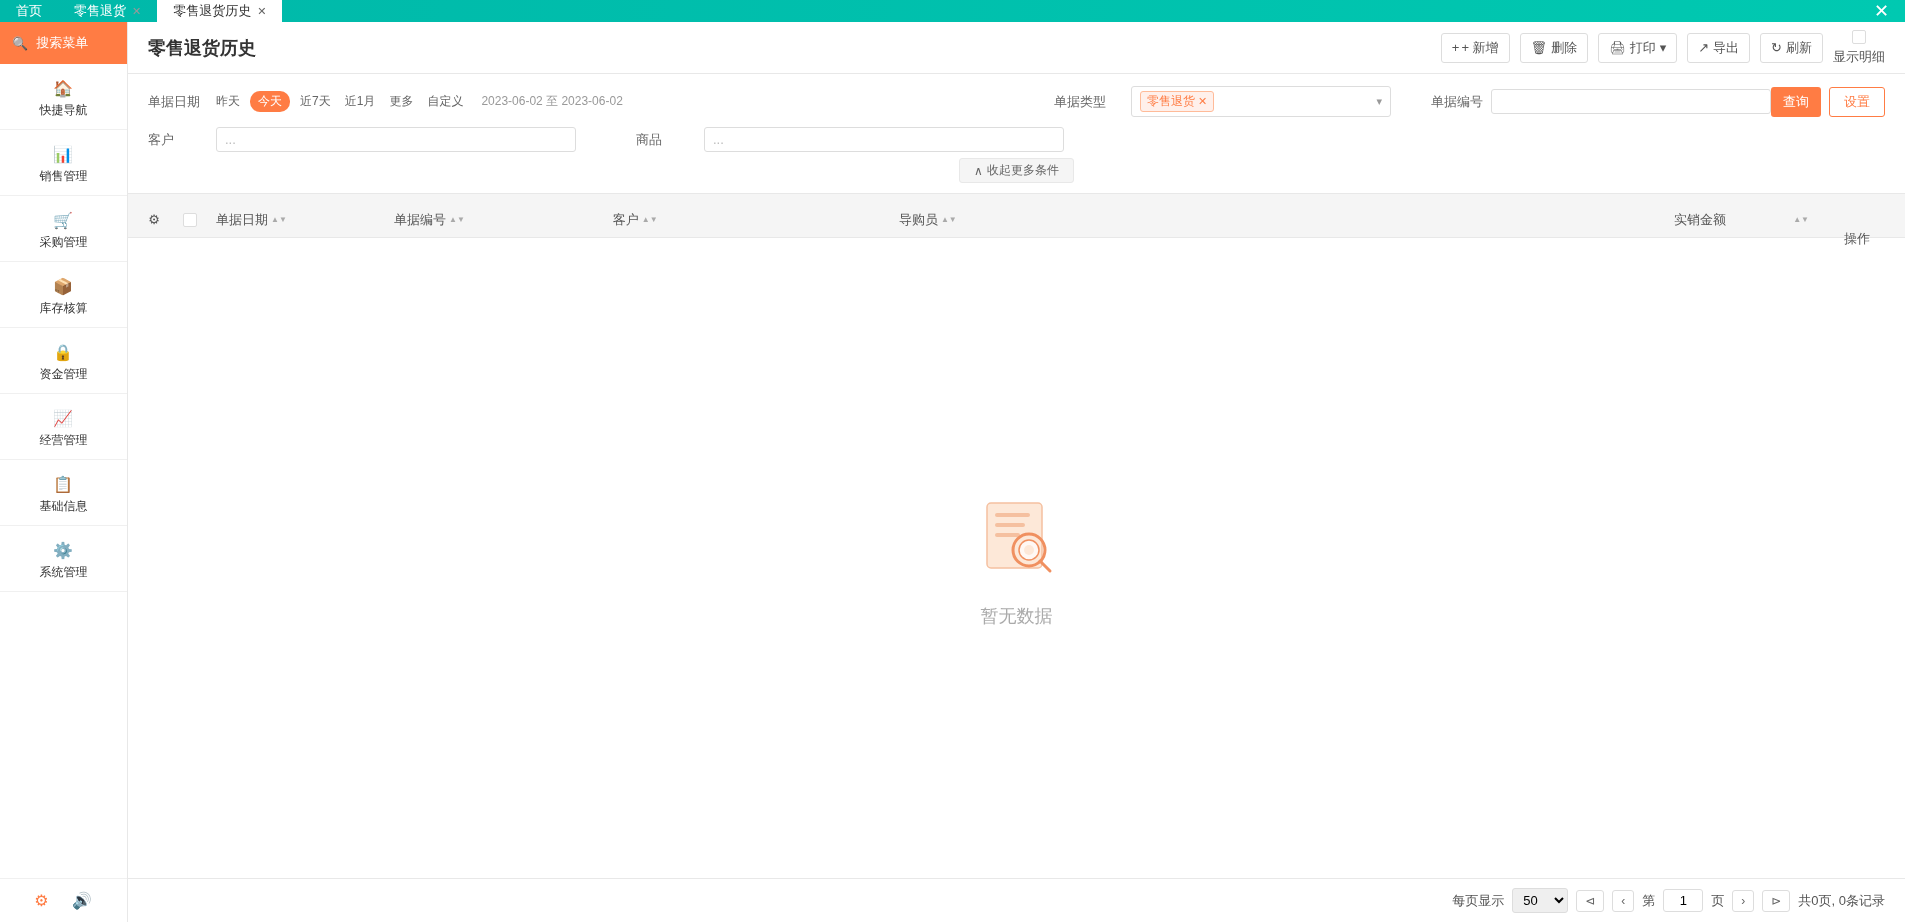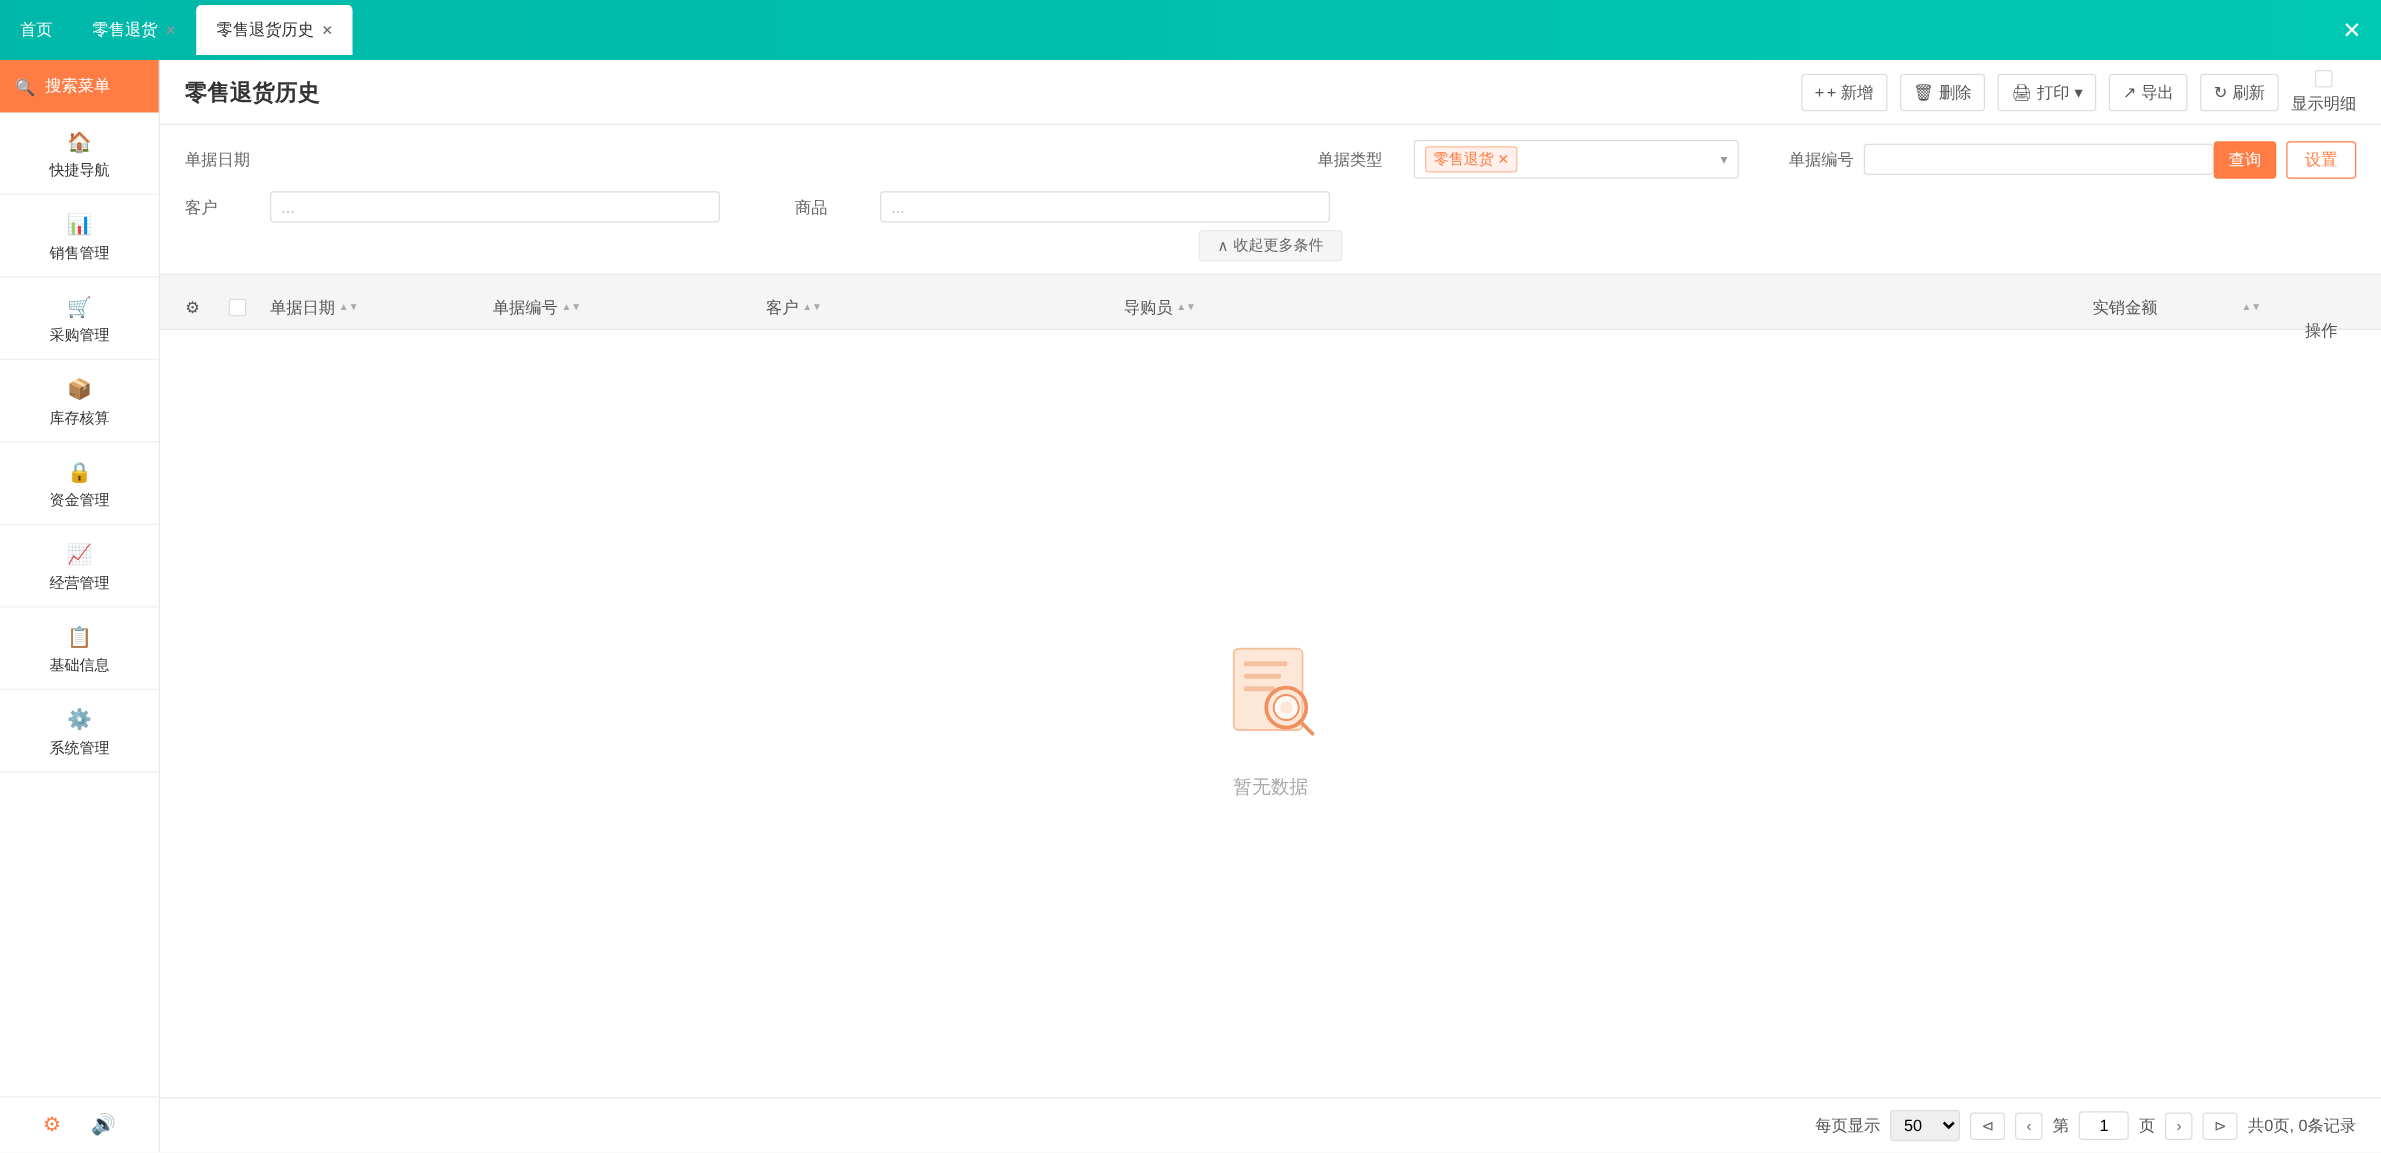--- a/index.html
+++ b/index.html
@@ -1,20 +1,20 @@
 <!DOCTYPE html>
 <html><head>
   <meta charset="utf-8">
   <style>
     * { box-sizing: border-box; margin: 0; padding: 0; font-family: 'Microsoft YaHei', Arial, sans-serif; }
     body { width: 1905px; height: 922px; overflow: hidden; background: #f5f5f5; display: flex; flex-direction: column; }
 
     
     .top-bar {
-      height: 48px;
+      height: 22px;
       background: linear-gradient(90deg, #00b8a9 0%, #00c9b1 100%);
       display: flex;
       align-items: center;
       flex-shrink: 0;
     }
     .tab-item {
       height: 40px;
       display: flex;
       align-items: center;
       padding: 0 16px;
@@ -512,20 +512,29 @@
           <div class="checkbox-custom"></div>
           <span>显示明细</span>
         </div>
       </div>
     </div>
 
     <div class="filter-area">
 
       <div class="filter-row">
         <span class="filter-label">单据日期</span>
+        <div class="date-options">
+          <span class="date-opt">昨天</span>
+          <span class="date-opt active">今天</span>
+          <span class="date-opt">近7天</span>
+          <span class="date-opt">近1月</span>
+          <span class="date-opt">更多</span>
+          <span class="date-opt">自定义</span>
+          <span class="date-range">2023-06-02 至 2023-06-02</span>
+        </div>
 
         <div class="filter-divider"></div>
 
         <div class="filter-select-wrap">
           <span class="filter-type-label">单据类型</span>
           <div class="filter-select-box">
             <div class="filter-tag">
               <span>零售退货</span>
               <span class="filter-tag-close">✕</span>
             </div>
@@ -607,21 +616,21 @@
             <rect x="28" y="35" width="30" height="4" rx="2" fill="#f5c0a0"></rect>
             <rect x="28" y="45" width="25" height="4" rx="2" fill="#f5c0a0"></rect>
 
             <circle cx="62" cy="62" r="16" fill="none" stroke="#f09060" stroke-width="3"></circle>
             <circle cx="62" cy="62" r="10" fill="#fff8f4" stroke="#f09060" stroke-width="1.5"></circle>
             <line x1="73" y1="73" x2="83" y2="83" stroke="#f09060" stroke-width="3" stroke-linecap="round"></line>
 
             <circle cx="62" cy="62" r="5" fill="#fde8d8"></circle>
           </svg>
         </div>
-        <span style="font-size:15px;color:#aaa;">暂无数据</span>
+        <span style="font-size:18px;color:#aaa;">暂无数据</span>
       </div>
 
       <div class="pagination">
         <span>每页显示</span>
         <select class="page-size-select">
           <option>50</option>
           <option>100</option>
           <option>200</option>
         </select>
         <button class="page-nav-btn">⊲</button>

